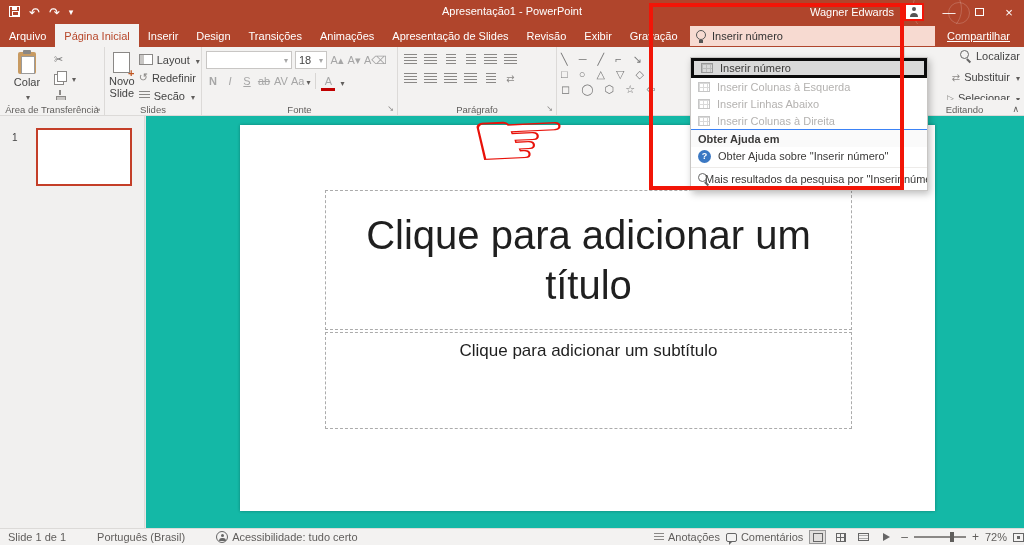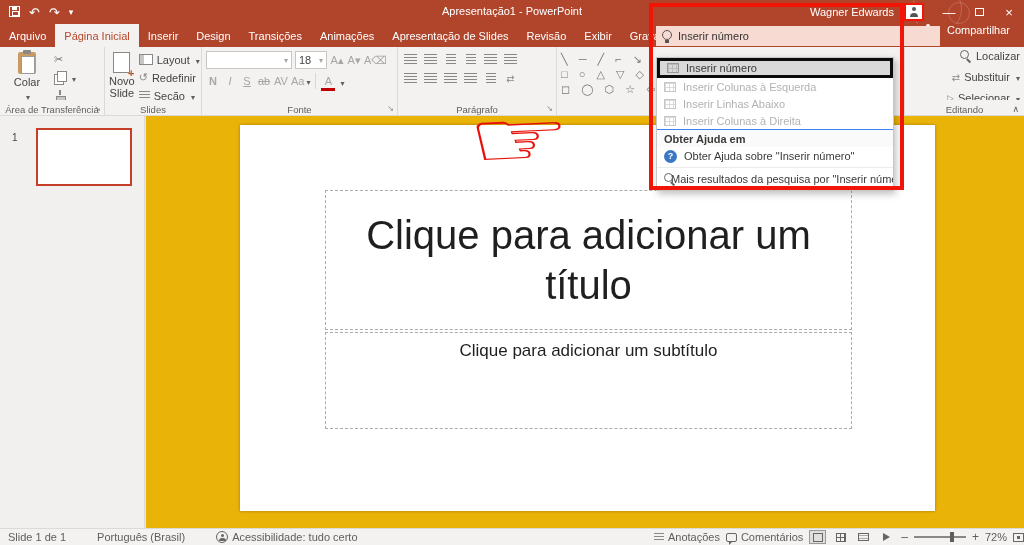--- a/index.html
+++ b/index.html
@@ -24,21 +24,21 @@
   .person.white::before { background:#fff; } .person.white::after { background:#fff; }
   .win-controls { display:flex; }
   .winbtn { width:30px; height:24px; display:flex; align-items:center; justify-content:center; color:#fff; font-size:13px; }
   .ico-maxbox { width:9px; height:8px; border:1px solid #fff; display:inline-block; }
   .deco-circle { position:absolute; border:1px solid rgba(255,255,255,.18); border-radius:50%; pointer-events:none; }
 
   
   .tabrow { position:absolute; top:24px; left:0; right:0; height:23px; background:#B0452C; display:flex; align-items:stretch; color:#fff; font-size:11px; }
   .tab { padding:0 9px; display:flex; align-items:center; white-space:nowrap; }
   .tab.active { background:#F3F2F1; color:#B7472A; }
-  .share { margin-left:auto; display:flex; gap:14px; padding:0 14px; }
+  .share { margin-left:auto; display:flex; align-items:center; gap:14px; padding:0 14px;text-decoration:underline; }
 
   
   .ribbon { position:absolute; top:47px; left:0; right:0; height:69px; background:#F3F2F1; border-bottom:1px solid #DCDAD8; display:flex; }
   .group { height:100%; border-right:1px solid #DCDAD8; display:flex; flex-direction:column; position:relative; flex:0 0 auto; }
   .group-content { flex:1; display:flex; align-items:flex-start; padding:3px 4px 0; gap:4px; overflow:hidden; }
   .group-label { height:15px; font-size:9.5px; color:#605E5C; display:flex; align-items:flex-end; justify-content:center; position:relative; white-space:nowrap; }
   .launcher { position:absolute; right:3px; bottom:2px; font-size:8px; color:#8A8886; line-height:1; }
   .bigbtn { width:46px; display:flex; flex-direction:column; align-items:center; font-size:11px; color:#444; text-align:center; gap:2px; padding-top:2px; }
   .bigbtn .dd::after { content:"▾"; font-size:8px; color:#605E5C; }
   .smallcol { display:flex; flex-direction:column; gap:3px; padding-top:2px; }
@@ -73,21 +73,21 @@
   .ribbon-collapse { position:absolute; right:5px; bottom:1px; font-size:9px; color:#605E5C; }
   .editrow { display:flex; align-items:center; gap:4px; height:17px; font-size:11px; color:#444; white-space:nowrap; }
   .ico-search { width:12px; height:12px; position:relative; display:inline-block; }
   .ico-search::before { content:""; position:absolute; left:0; top:0; width:7px; height:7px; border:1.5px solid #666; border-radius:50%; }
   .ico-search::after { content:""; position:absolute; left:7px; top:8px; width:5px; height:1.5px; background:#666; transform:rotate(45deg); transform-origin:left center; }
 
   
   .thumbpanel { position:absolute; top:116px; left:0; width:145px; bottom:17px; background:#F1F0EF; border-right:1px solid #DCDAD8; }
   .thumb-num { position:absolute; left:12px; top:16px; font-size:10px; color:#444; }
   .thumb { position:absolute; left:36px; top:12px; width:96px; height:58px; background:#fff; border:2px solid #C43E28; }
-  .canvas { position:absolute; top:116px; left:146px; right:0; bottom:17px; background:#eab308; }
+  .canvas { position:absolute; top:116px; left:146px; right:0; bottom:17px; background:#14b8a6; }
   .slide { position:absolute; left:94px; top:9px; width:695px; height:386px; background:#fff; box-shadow:0 0 3px rgba(0,0,0,.3); }
   .ph-title { position:absolute; left:85px; top:65px; width:527px; height:140px; border:1px dashed #ABABAB; display:flex; align-items:center; justify-content:center; text-align:center; font-size:40px; color:#1F1F1F; line-height:1.25; }
   .ph-sub { position:absolute; left:85px; top:207px; width:527px; height:97px; border:1px dashed #ABABAB; text-align:center; font-size:17px; color:#1F1F1F; padding-top:8px; }
 
   
   .statusbar { position:absolute; left:0; right:0; bottom:0; height:17px; background:#F3F2F1; border-top:1px solid #DCDAD8; display:flex; align-items:center; font-size:11px; color:#605E5C; }
   .sb-left { display:flex; align-items:center; gap:31px; padding-left:8px; }
   .sb-item { display:flex; align-items:center; gap:4px; white-space:nowrap; }
   .sb-right { margin-left:auto; display:flex; align-items:center; gap:6px; }
   .ico-person-circle { width:12px; height:12px; border:1px solid #666; border-radius:50%; position:relative; display:inline-block; }
@@ -101,21 +101,21 @@
   .vg-grid { width:10px; height:9px; display:inline-block; background:linear-gradient(#666 1px, transparent 1px), linear-gradient(90deg,#666 1px, transparent 1px); background-size:4px 4px; border-right:1px solid #666; border-bottom:1px solid #666; }
   .vg-read { width:11px; height:8px; border:1px solid #666; display:inline-block; background:repeating-linear-gradient(to bottom, transparent 0 1px, #aaa 1px 2px, transparent 2px 3px); }
   .vg-show { width:0; height:0; border-left:7px solid #666; border-top:4.5px solid transparent; border-bottom:4.5px solid transparent; display:inline-block; }
   .zoom-track { width:52px; height:2px; background:#8A8886; position:relative; display:inline-block; }
   .zoom-thumb { position:absolute; left:70%; top:-4px; width:4px; height:10px; background:#605E5C; }
   .ico-fit { width:11px; height:9px; border:1px solid #666; position:relative; display:inline-block; }
   .ico-fit::after { content:""; position:absolute; left:3px; top:2px; width:3px; height:3px; background:#666; }
 
   
   .anno-red { position:absolute; left:649px; top:3px; width:255px; height:187px; border:4px solid #F21507; z-index:60; pointer-events:none; }
-  .search-pop { position:absolute; left:656px; top:26px; width:284px; z-index:45; font-size:11px; }
+  .search-pop { position:absolute; left:690px; top:26px; width:245px; z-index:45; font-size:11px; }
   .search-field { height:20px; background:#F7DAD1; display:flex; align-items:center; gap:6px; padding:0 6px; color:#333; }
   .ico-bulb { width:10px; height:13px; position:relative; display:inline-block; }
   .ico-bulb::before { content:""; position:absolute; left:0; top:0; width:8px; height:8px; border:1px solid #555; border-radius:50%; }
   .ico-bulb::after { content:""; position:absolute; left:3px; bottom:0; width:4px; height:3px; background:#555; }
   .search-menu { position:absolute; top:31px; left:0; width:238px; background:#fff; border:1px solid #C8C6C4; box-shadow:2px 3px 7px rgba(0,0,0,.25); padding-bottom:2px; }
   .mi { height:17px; display:flex; align-items:center; gap:7px; padding:0 7px; color:#B4B2B0; white-space:nowrap; overflow:hidden; }
   .mi-sel { height:20px; background:#D9D9D9; color:#3B3A39; border:3px solid #0B0B0B; }
   .mi-header { font-weight:bold; color:#3B3A39; padding:3px 7px 2px; border-top:1px solid #3b82f6; background:#FAFAFA; }
   .mi-dark { color:#3B3A39; height:18px; }
   .mi-sep { border-top:1px solid #EDEBE9; margin:2px 0; }

